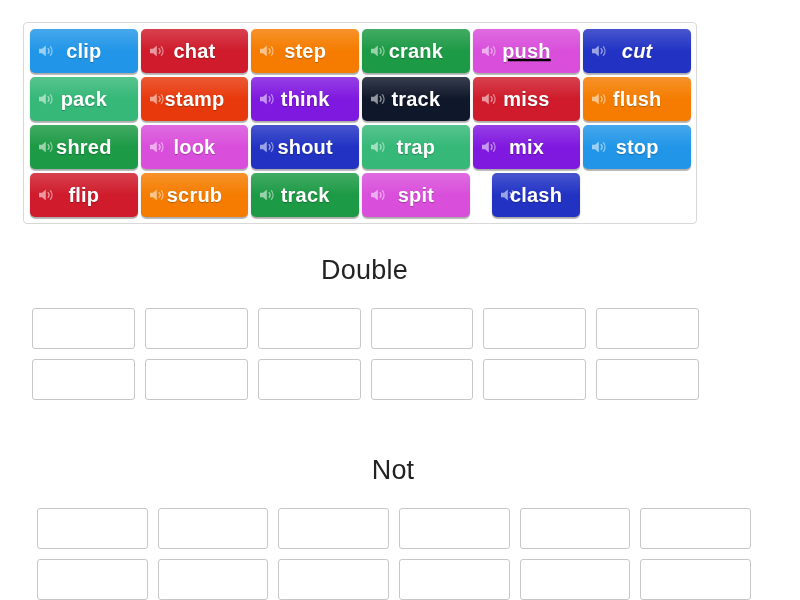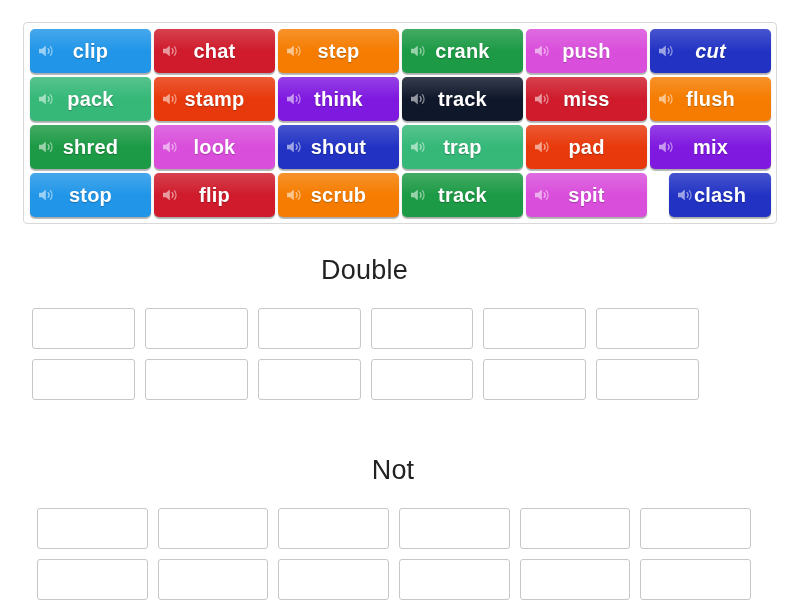--- a/index.html
+++ b/index.html
@@ -19,21 +19,21 @@
     width: 800px;
     height: 600px;
     box-sizing: border-box;
   }
 
   
   .word-bank {
     position: absolute;
     left: 23px;
     top: 22px;
-    width: 754px;
+    width: 674px;
     box-sizing: border-box;
     background: #ffffff;
     border: 1px solid #d8d8d8;
     border-radius: 4px;
     padding: 6px 5px 6px 6px;
   }
   .bank-grid {
     display: grid;
     grid-template-columns: repeat(6, 1fr);
     gap: 4px 3px;
@@ -149,149 +149,139 @@
         <div class="tile" style="background: rgb(29, 154, 69);">
           <span class="speaker">
             <svg viewBox="0 0 17 15" width="17" height="15" aria-hidden="true">
               <path d="M1 5.2h3.1L7.8 2v11L4.1 9.8H1z" fill="#ffffff"></path>
               <path d="M10.1 5.1a3.6 3.6 0 0 1 0 4.8" stroke="#ffffff" stroke-width="1.3" fill="none" stroke-linecap="round"></path>
               <path d="M12.4 3.2a6.4 6.4 0 0 1 0 8.6" stroke="#ffffff" stroke-width="1.3" fill="none" stroke-linecap="round" opacity="0.85"></path>
             </svg>
           </span>
           <span class="tile-label">crank</span>
         </div>
+        <div class="tile" style="background: rgb(217, 78, 219); text-decoration: underline;">
+          <span class="speaker">
+            <svg viewBox="0 0 17 15" width="17" height="15" aria-hidden="true">
+              <path d="M1 5.2h3.1L7.8 2v11L4.1 9.8H1z" fill="#ffffff"></path>
+              <path d="M10.1 5.1a3.6 3.6 0 0 1 0 4.8" stroke="#ffffff" stroke-width="1.3" fill="none" stroke-linecap="round"></path>
+              <path d="M12.4 3.2a6.4 6.4 0 0 1 0 8.6" stroke="#ffffff" stroke-width="1.3" fill="none" stroke-linecap="round" opacity="0.85"></path>
+            </svg>
+          </span>
+          <span class="tile-label">push</span>
+        </div>
+        <div class="tile" style="background: rgb(34, 51, 196); font-style: italic;">
+          <span class="speaker">
+            <svg viewBox="0 0 17 15" width="17" height="15" aria-hidden="true">
+              <path d="M1 5.2h3.1L7.8 2v11L4.1 9.8H1z" fill="#ffffff"></path>
+              <path d="M10.1 5.1a3.6 3.6 0 0 1 0 4.8" stroke="#ffffff" stroke-width="1.3" fill="none" stroke-linecap="round"></path>
+              <path d="M12.4 3.2a6.4 6.4 0 0 1 0 8.6" stroke="#ffffff" stroke-width="1.3" fill="none" stroke-linecap="round" opacity="0.85"></path>
+            </svg>
+          </span>
+          <span class="tile-label">cut</span>
+        </div>
+        <div class="tile" style="background: rgb(53, 184, 120);">
+          <span class="speaker">
+            <svg viewBox="0 0 17 15" width="17" height="15" aria-hidden="true">
+              <path d="M1 5.2h3.1L7.8 2v11L4.1 9.8H1z" fill="#ffffff"></path>
+              <path d="M10.1 5.1a3.6 3.6 0 0 1 0 4.8" stroke="#ffffff" stroke-width="1.3" fill="none" stroke-linecap="round"></path>
+              <path d="M12.4 3.2a6.4 6.4 0 0 1 0 8.6" stroke="#ffffff" stroke-width="1.3" fill="none" stroke-linecap="round" opacity="0.85"></path>
+            </svg>
+          </span>
+          <span class="tile-label">pack</span>
+        </div>
+        <div class="tile" style="background: rgb(232, 57, 12);">
+          <span class="speaker">
+            <svg viewBox="0 0 17 15" width="17" height="15" aria-hidden="true">
+              <path d="M1 5.2h3.1L7.8 2v11L4.1 9.8H1z" fill="#ffffff"></path>
+              <path d="M10.1 5.1a3.6 3.6 0 0 1 0 4.8" stroke="#ffffff" stroke-width="1.3" fill="none" stroke-linecap="round"></path>
+              <path d="M12.4 3.2a6.4 6.4 0 0 1 0 8.6" stroke="#ffffff" stroke-width="1.3" fill="none" stroke-linecap="round" opacity="0.85"></path>
+            </svg>
+          </span>
+          <span class="tile-label">stamp</span>
+        </div>
+        <div class="tile" style="background: rgb(128, 25, 224);">
+          <span class="speaker">
+            <svg viewBox="0 0 17 15" width="17" height="15" aria-hidden="true">
+              <path d="M1 5.2h3.1L7.8 2v11L4.1 9.8H1z" fill="#ffffff"></path>
+              <path d="M10.1 5.1a3.6 3.6 0 0 1 0 4.8" stroke="#ffffff" stroke-width="1.3" fill="none" stroke-linecap="round"></path>
+              <path d="M12.4 3.2a6.4 6.4 0 0 1 0 8.6" stroke="#ffffff" stroke-width="1.3" fill="none" stroke-linecap="round" opacity="0.85"></path>
+            </svg>
+          </span>
+          <span class="tile-label">think</span>
+        </div>
+        <div class="tile" style="background: #0f172a;">
+          <span class="speaker">
+            <svg viewBox="0 0 17 15" width="17" height="15" aria-hidden="true">
+              <path d="M1 5.2h3.1L7.8 2v11L4.1 9.8H1z" fill="#ffffff"></path>
+              <path d="M10.1 5.1a3.6 3.6 0 0 1 0 4.8" stroke="#ffffff" stroke-width="1.3" fill="none" stroke-linecap="round"></path>
+              <path d="M12.4 3.2a6.4 6.4 0 0 1 0 8.6" stroke="#ffffff" stroke-width="1.3" fill="none" stroke-linecap="round" opacity="0.85"></path>
+            </svg>
+          </span>
+          <span class="tile-label">track</span>
+        </div>
+        <div class="tile" style="background: rgb(207, 27, 43);">
+          <span class="speaker">
+            <svg viewBox="0 0 17 15" width="17" height="15" aria-hidden="true">
+              <path d="M1 5.2h3.1L7.8 2v11L4.1 9.8H1z" fill="#ffffff"></path>
+              <path d="M10.1 5.1a3.6 3.6 0 0 1 0 4.8" stroke="#ffffff" stroke-width="1.3" fill="none" stroke-linecap="round"></path>
+              <path d="M12.4 3.2a6.4 6.4 0 0 1 0 8.6" stroke="#ffffff" stroke-width="1.3" fill="none" stroke-linecap="round" opacity="0.85"></path>
+            </svg>
+          </span>
+          <span class="tile-label">miss</span>
+        </div>
+        <div class="tile" style="background: rgb(245, 124, 0);">
+          <span class="speaker">
+            <svg viewBox="0 0 17 15" width="17" height="15" aria-hidden="true">
+              <path d="M1 5.2h3.1L7.8 2v11L4.1 9.8H1z" fill="#ffffff"></path>
+              <path d="M10.1 5.1a3.6 3.6 0 0 1 0 4.8" stroke="#ffffff" stroke-width="1.3" fill="none" stroke-linecap="round"></path>
+              <path d="M12.4 3.2a6.4 6.4 0 0 1 0 8.6" stroke="#ffffff" stroke-width="1.3" fill="none" stroke-linecap="round" opacity="0.85"></path>
+            </svg>
+          </span>
+          <span class="tile-label">flush</span>
+        </div>
+        <div class="tile" style="background: rgb(29, 154, 69);">
+          <span class="speaker">
+            <svg viewBox="0 0 17 15" width="17" height="15" aria-hidden="true">
+              <path d="M1 5.2h3.1L7.8 2v11L4.1 9.8H1z" fill="#ffffff"></path>
+              <path d="M10.1 5.1a3.6 3.6 0 0 1 0 4.8" stroke="#ffffff" stroke-width="1.3" fill="none" stroke-linecap="round"></path>
+              <path d="M12.4 3.2a6.4 6.4 0 0 1 0 8.6" stroke="#ffffff" stroke-width="1.3" fill="none" stroke-linecap="round" opacity="0.85"></path>
+            </svg>
+          </span>
+          <span class="tile-label">shred</span>
+        </div>
         <div class="tile" style="background: rgb(217, 78, 219);">
           <span class="speaker">
             <svg viewBox="0 0 17 15" width="17" height="15" aria-hidden="true">
               <path d="M1 5.2h3.1L7.8 2v11L4.1 9.8H1z" fill="#ffffff"></path>
               <path d="M10.1 5.1a3.6 3.6 0 0 1 0 4.8" stroke="#ffffff" stroke-width="1.3" fill="none" stroke-linecap="round"></path>
               <path d="M12.4 3.2a6.4 6.4 0 0 1 0 8.6" stroke="#ffffff" stroke-width="1.3" fill="none" stroke-linecap="round" opacity="0.85"></path>
             </svg>
           </span>
-          <span class="tile-label">push</span>
-        </div>
-        <div class="tile" style="background: rgb(34, 51, 196); font-style: italic;">
-          <span class="speaker">
-            <svg viewBox="0 0 17 15" width="17" height="15" aria-hidden="true">
-              <path d="M1 5.2h3.1L7.8 2v11L4.1 9.8H1z" fill="#ffffff"></path>
-              <path d="M10.1 5.1a3.6 3.6 0 0 1 0 4.8" stroke="#ffffff" stroke-width="1.3" fill="none" stroke-linecap="round"></path>
-              <path d="M12.4 3.2a6.4 6.4 0 0 1 0 8.6" stroke="#ffffff" stroke-width="1.3" fill="none" stroke-linecap="round" opacity="0.85"></path>
-            </svg>
-          </span>
-          <span class="tile-label">cut</span>
+          <span class="tile-label">look</span>
+        </div>
+        <div class="tile" style="background: rgb(34, 51, 196);">
+          <span class="speaker">
+            <svg viewBox="0 0 17 15" width="17" height="15" aria-hidden="true">
+              <path d="M1 5.2h3.1L7.8 2v11L4.1 9.8H1z" fill="#ffffff"></path>
+              <path d="M10.1 5.1a3.6 3.6 0 0 1 0 4.8" stroke="#ffffff" stroke-width="1.3" fill="none" stroke-linecap="round"></path>
+              <path d="M12.4 3.2a6.4 6.4 0 0 1 0 8.6" stroke="#ffffff" stroke-width="1.3" fill="none" stroke-linecap="round" opacity="0.85"></path>
+            </svg>
+          </span>
+          <span class="tile-label">shout</span>
         </div>
         <div class="tile" style="background: rgb(53, 184, 120);">
           <span class="speaker">
             <svg viewBox="0 0 17 15" width="17" height="15" aria-hidden="true">
               <path d="M1 5.2h3.1L7.8 2v11L4.1 9.8H1z" fill="#ffffff"></path>
               <path d="M10.1 5.1a3.6 3.6 0 0 1 0 4.8" stroke="#ffffff" stroke-width="1.3" fill="none" stroke-linecap="round"></path>
               <path d="M12.4 3.2a6.4 6.4 0 0 1 0 8.6" stroke="#ffffff" stroke-width="1.3" fill="none" stroke-linecap="round" opacity="0.85"></path>
             </svg>
           </span>
-          <span class="tile-label">pack</span>
-        </div>
-        <div class="tile" style="background: rgb(232, 57, 12);">
-          <span class="speaker">
-            <svg viewBox="0 0 17 15" width="17" height="15" aria-hidden="true">
-              <path d="M1 5.2h3.1L7.8 2v11L4.1 9.8H1z" fill="#ffffff"></path>
-              <path d="M10.1 5.1a3.6 3.6 0 0 1 0 4.8" stroke="#ffffff" stroke-width="1.3" fill="none" stroke-linecap="round"></path>
-              <path d="M12.4 3.2a6.4 6.4 0 0 1 0 8.6" stroke="#ffffff" stroke-width="1.3" fill="none" stroke-linecap="round" opacity="0.85"></path>
-            </svg>
-          </span>
-          <span class="tile-label">stamp</span>
-        </div>
-        <div class="tile" style="background: rgb(128, 25, 224);">
-          <span class="speaker">
-            <svg viewBox="0 0 17 15" width="17" height="15" aria-hidden="true">
-              <path d="M1 5.2h3.1L7.8 2v11L4.1 9.8H1z" fill="#ffffff"></path>
-              <path d="M10.1 5.1a3.6 3.6 0 0 1 0 4.8" stroke="#ffffff" stroke-width="1.3" fill="none" stroke-linecap="round"></path>
-              <path d="M12.4 3.2a6.4 6.4 0 0 1 0 8.6" stroke="#ffffff" stroke-width="1.3" fill="none" stroke-linecap="round" opacity="0.85"></path>
-            </svg>
-          </span>
-          <span class="tile-label">think</span>
-        </div>
-        <div class="tile" style="background: #0f172a;">
-          <span class="speaker">
-            <svg viewBox="0 0 17 15" width="17" height="15" aria-hidden="true">
-              <path d="M1 5.2h3.1L7.8 2v11L4.1 9.8H1z" fill="#ffffff"></path>
-              <path d="M10.1 5.1a3.6 3.6 0 0 1 0 4.8" stroke="#ffffff" stroke-width="1.3" fill="none" stroke-linecap="round"></path>
-              <path d="M12.4 3.2a6.4 6.4 0 0 1 0 8.6" stroke="#ffffff" stroke-width="1.3" fill="none" stroke-linecap="round" opacity="0.85"></path>
-            </svg>
-          </span>
-          <span class="tile-label">track</span>
-        </div>
-        <div class="tile" style="background: rgb(207, 27, 43);">
-          <span class="speaker">
-            <svg viewBox="0 0 17 15" width="17" height="15" aria-hidden="true">
-              <path d="M1 5.2h3.1L7.8 2v11L4.1 9.8H1z" fill="#ffffff"></path>
-              <path d="M10.1 5.1a3.6 3.6 0 0 1 0 4.8" stroke="#ffffff" stroke-width="1.3" fill="none" stroke-linecap="round"></path>
-              <path d="M12.4 3.2a6.4 6.4 0 0 1 0 8.6" stroke="#ffffff" stroke-width="1.3" fill="none" stroke-linecap="round" opacity="0.85"></path>
-            </svg>
-          </span>
-          <span class="tile-label">miss</span>
-        </div>
-        <div class="tile" style="background: rgb(245, 124, 0);">
-          <span class="speaker">
-            <svg viewBox="0 0 17 15" width="17" height="15" aria-hidden="true">
-              <path d="M1 5.2h3.1L7.8 2v11L4.1 9.8H1z" fill="#ffffff"></path>
-              <path d="M10.1 5.1a3.6 3.6 0 0 1 0 4.8" stroke="#ffffff" stroke-width="1.3" fill="none" stroke-linecap="round"></path>
-              <path d="M12.4 3.2a6.4 6.4 0 0 1 0 8.6" stroke="#ffffff" stroke-width="1.3" fill="none" stroke-linecap="round" opacity="0.85"></path>
-            </svg>
-          </span>
-          <span class="tile-label">flush</span>
-        </div>
-        <div class="tile" style="background: rgb(29, 154, 69);">
-          <span class="speaker">
-            <svg viewBox="0 0 17 15" width="17" height="15" aria-hidden="true">
-              <path d="M1 5.2h3.1L7.8 2v11L4.1 9.8H1z" fill="#ffffff"></path>
-              <path d="M10.1 5.1a3.6 3.6 0 0 1 0 4.8" stroke="#ffffff" stroke-width="1.3" fill="none" stroke-linecap="round"></path>
-              <path d="M12.4 3.2a6.4 6.4 0 0 1 0 8.6" stroke="#ffffff" stroke-width="1.3" fill="none" stroke-linecap="round" opacity="0.85"></path>
-            </svg>
-          </span>
-          <span class="tile-label">shred</span>
-        </div>
-        <div class="tile" style="background: rgb(217, 78, 219);">
-          <span class="speaker">
-            <svg viewBox="0 0 17 15" width="17" height="15" aria-hidden="true">
-              <path d="M1 5.2h3.1L7.8 2v11L4.1 9.8H1z" fill="#ffffff"></path>
-              <path d="M10.1 5.1a3.6 3.6 0 0 1 0 4.8" stroke="#ffffff" stroke-width="1.3" fill="none" stroke-linecap="round"></path>
-              <path d="M12.4 3.2a6.4 6.4 0 0 1 0 8.6" stroke="#ffffff" stroke-width="1.3" fill="none" stroke-linecap="round" opacity="0.85"></path>
-            </svg>
-          </span>
-          <span class="tile-label">look</span>
-        </div>
-        <div class="tile" style="background: rgb(34, 51, 196);">
-          <span class="speaker">
-            <svg viewBox="0 0 17 15" width="17" height="15" aria-hidden="true">
-              <path d="M1 5.2h3.1L7.8 2v11L4.1 9.8H1z" fill="#ffffff"></path>
-              <path d="M10.1 5.1a3.6 3.6 0 0 1 0 4.8" stroke="#ffffff" stroke-width="1.3" fill="none" stroke-linecap="round"></path>
-              <path d="M12.4 3.2a6.4 6.4 0 0 1 0 8.6" stroke="#ffffff" stroke-width="1.3" fill="none" stroke-linecap="round" opacity="0.85"></path>
-            </svg>
-          </span>
-          <span class="tile-label">shout</span>
-        </div>
-        <div class="tile" style="background: rgb(53, 184, 120);">
-          <span class="speaker">
-            <svg viewBox="0 0 17 15" width="17" height="15" aria-hidden="true">
-              <path d="M1 5.2h3.1L7.8 2v11L4.1 9.8H1z" fill="#ffffff"></path>
-              <path d="M10.1 5.1a3.6 3.6 0 0 1 0 4.8" stroke="#ffffff" stroke-width="1.3" fill="none" stroke-linecap="round"></path>
-              <path d="M12.4 3.2a6.4 6.4 0 0 1 0 8.6" stroke="#ffffff" stroke-width="1.3" fill="none" stroke-linecap="round" opacity="0.85"></path>
-            </svg>
-          </span>
           <span class="tile-label">trap</span>
-        </div>
-        <div class="tile" style="background: rgb(232, 57, 12);">
-          <span class="speaker">
-            <svg viewBox="0 0 17 15" width="17" height="15" aria-hidden="true">
-              <path d="M1 5.2h3.1L7.8 2v11L4.1 9.8H1z" fill="#ffffff"></path>
-              <path d="M10.1 5.1a3.6 3.6 0 0 1 0 4.8" stroke="#ffffff" stroke-width="1.3" fill="none" stroke-linecap="round"></path>
-              <path d="M12.4 3.2a6.4 6.4 0 0 1 0 8.6" stroke="#ffffff" stroke-width="1.3" fill="none" stroke-linecap="round" opacity="0.85"></path>
-            </svg>
-          </span>
-          <span class="tile-label">pad</span>
         </div>
         <div class="tile" style="background: rgb(128, 25, 224);">
           <span class="speaker">
             <svg viewBox="0 0 17 15" width="17" height="15" aria-hidden="true">
               <path d="M1 5.2h3.1L7.8 2v11L4.1 9.8H1z" fill="#ffffff"></path>
               <path d="M10.1 5.1a3.6 3.6 0 0 1 0 4.8" stroke="#ffffff" stroke-width="1.3" fill="none" stroke-linecap="round"></path>
               <path d="M12.4 3.2a6.4 6.4 0 0 1 0 8.6" stroke="#ffffff" stroke-width="1.3" fill="none" stroke-linecap="round" opacity="0.85"></path>
             </svg>
           </span>
           <span class="tile-label">mix</span>

